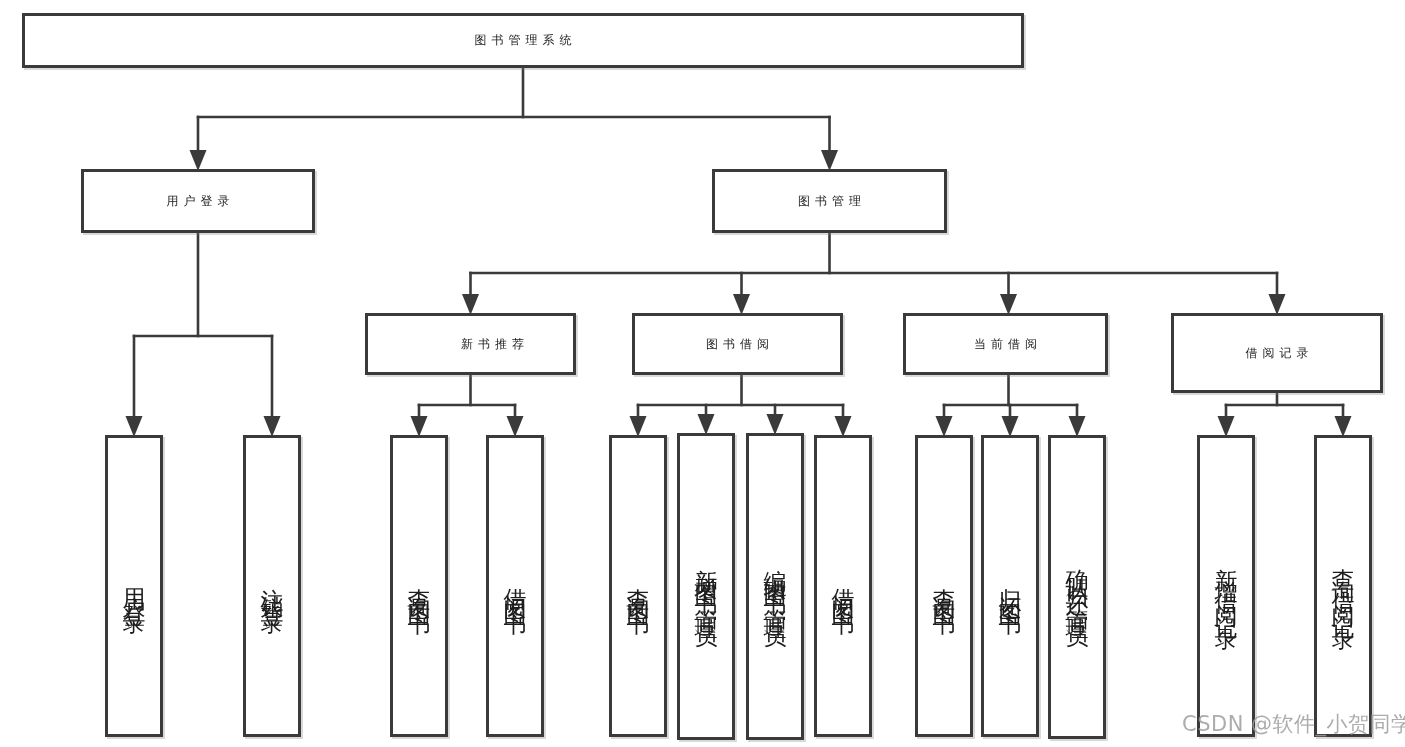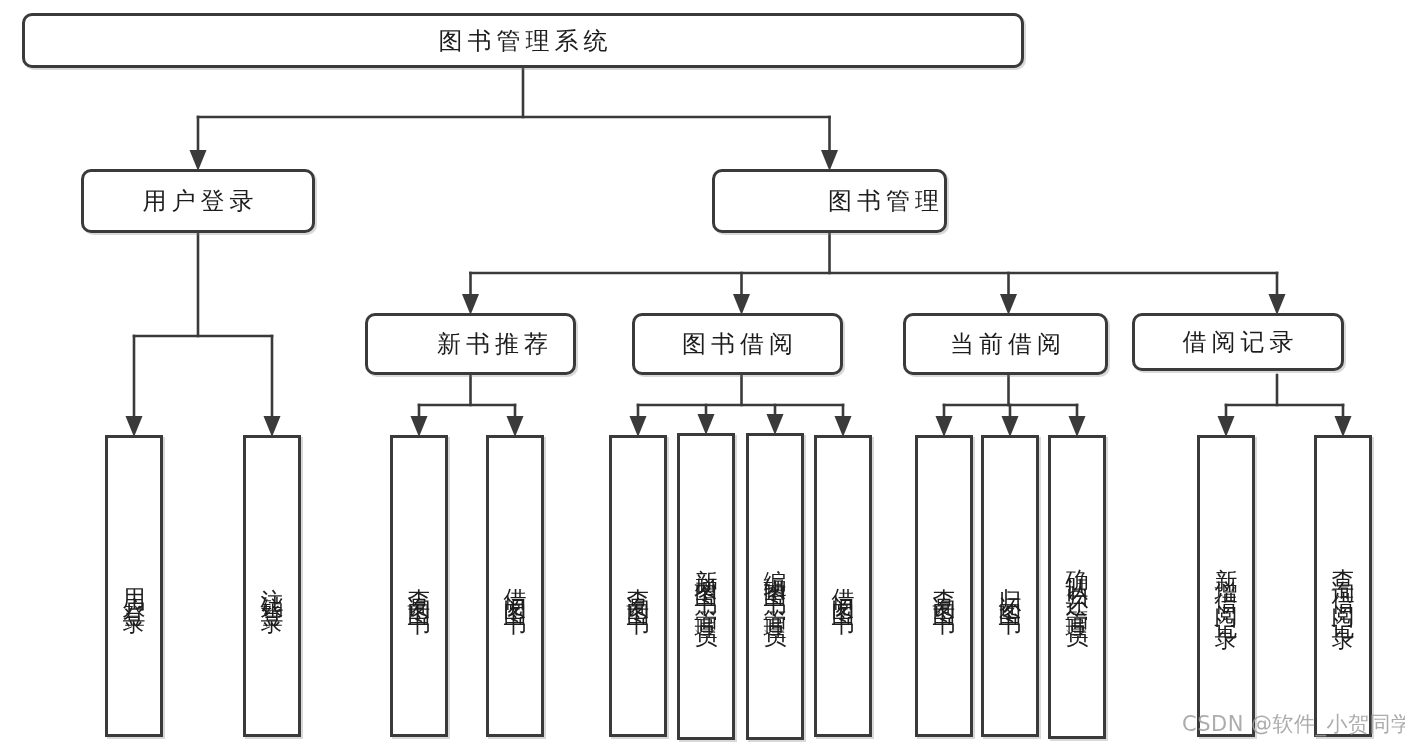--- a/index.html
+++ b/index.html
@@ -27,25 +27,24 @@
     box-sizing: border-box;
     border: 3px solid #3a3a3a;
     background: #ffffff;
     color: #1d1d1d;
     display: flex;
     align-items: center;
     justify-content: center;
     box-shadow: 2px 2px 0 rgba(130,130,130,0.30);
   }
   .node.horizontal {
-    font-size: 24px;
+    font-size: 12px;
     letter-spacing: 5px;
     text-indent: 5px;
     white-space: nowrap;
-    border-radius: 10px;
   }
   .node.vertical { font-size: 23px; }
   .node.vertical span {
     writing-mode: vertical-rl;
     text-orientation: mixed;
     letter-spacing: 8px;
     line-height: 1;
   }
   .node.vertical.sp-medium span { letter-spacing: 12px; }
   .watermark {
@@ -118,33 +117,33 @@
       <line x1="1343" y1="405" x2="1343" y2="417" stroke="#3a3a3a" stroke-width="2.6" stroke-linecap="square"></line>
       <polygon points="1334.5,416 1351.5,416 1343,437" fill="#3a3a3a"></polygon>
     </svg>
   <div id="nodes">
       <div class="node horizontal" style="left: 22px; top: 13px; width: 1002px; height: 55px;">
         <span>图书管理系统</span>
       </div>
       <div class="node horizontal" style="left: 81px; top: 169px; width: 234px; height: 64px;">
         <span>用户登录</span>
       </div>
-      <div class="node horizontal" style="left: 712px; top: 169px; width: 235px; height: 64px; justify-content: flex-end;">
+      <div class="node horizontal" style="left: 712px; top: 169px; width: 235px; height: 64px;">
         <span>图书管理</span>
       </div>
       <div class="node horizontal" style="left: 365px; top: 313px; width: 211px; height: 62px; padding-left: 44px;">
         <span>新书推荐</span>
       </div>
       <div class="node horizontal" style="left: 632px; top: 313px; width: 211px; height: 62px;">
         <span>图书借阅</span>
       </div>
       <div class="node horizontal" style="left: 903px; top: 313px; width: 205px; height: 62px;">
         <span>当前借阅</span>
       </div>
-      <div class="node horizontal" style="left: 1132px; top: 313px; width: 212px; height: 58px;">
+      <div class="node horizontal" style="left: 1171px; top: 313px; width: 212px; height: 80px;">
         <span>借阅记录</span>
       </div>
       <div class="node vertical" style="left: 105px; top: 435px; width: 58px; height: 302px;">
         <span>用户登录</span>
       </div>
       <div class="node vertical" style="left: 243px; top: 435px; width: 58px; height: 302px;">
         <span>注销登录</span>
       </div>
       <div class="node vertical" style="left: 390px; top: 435px; width: 58px; height: 302px;">
         <span>查询图书</span>

